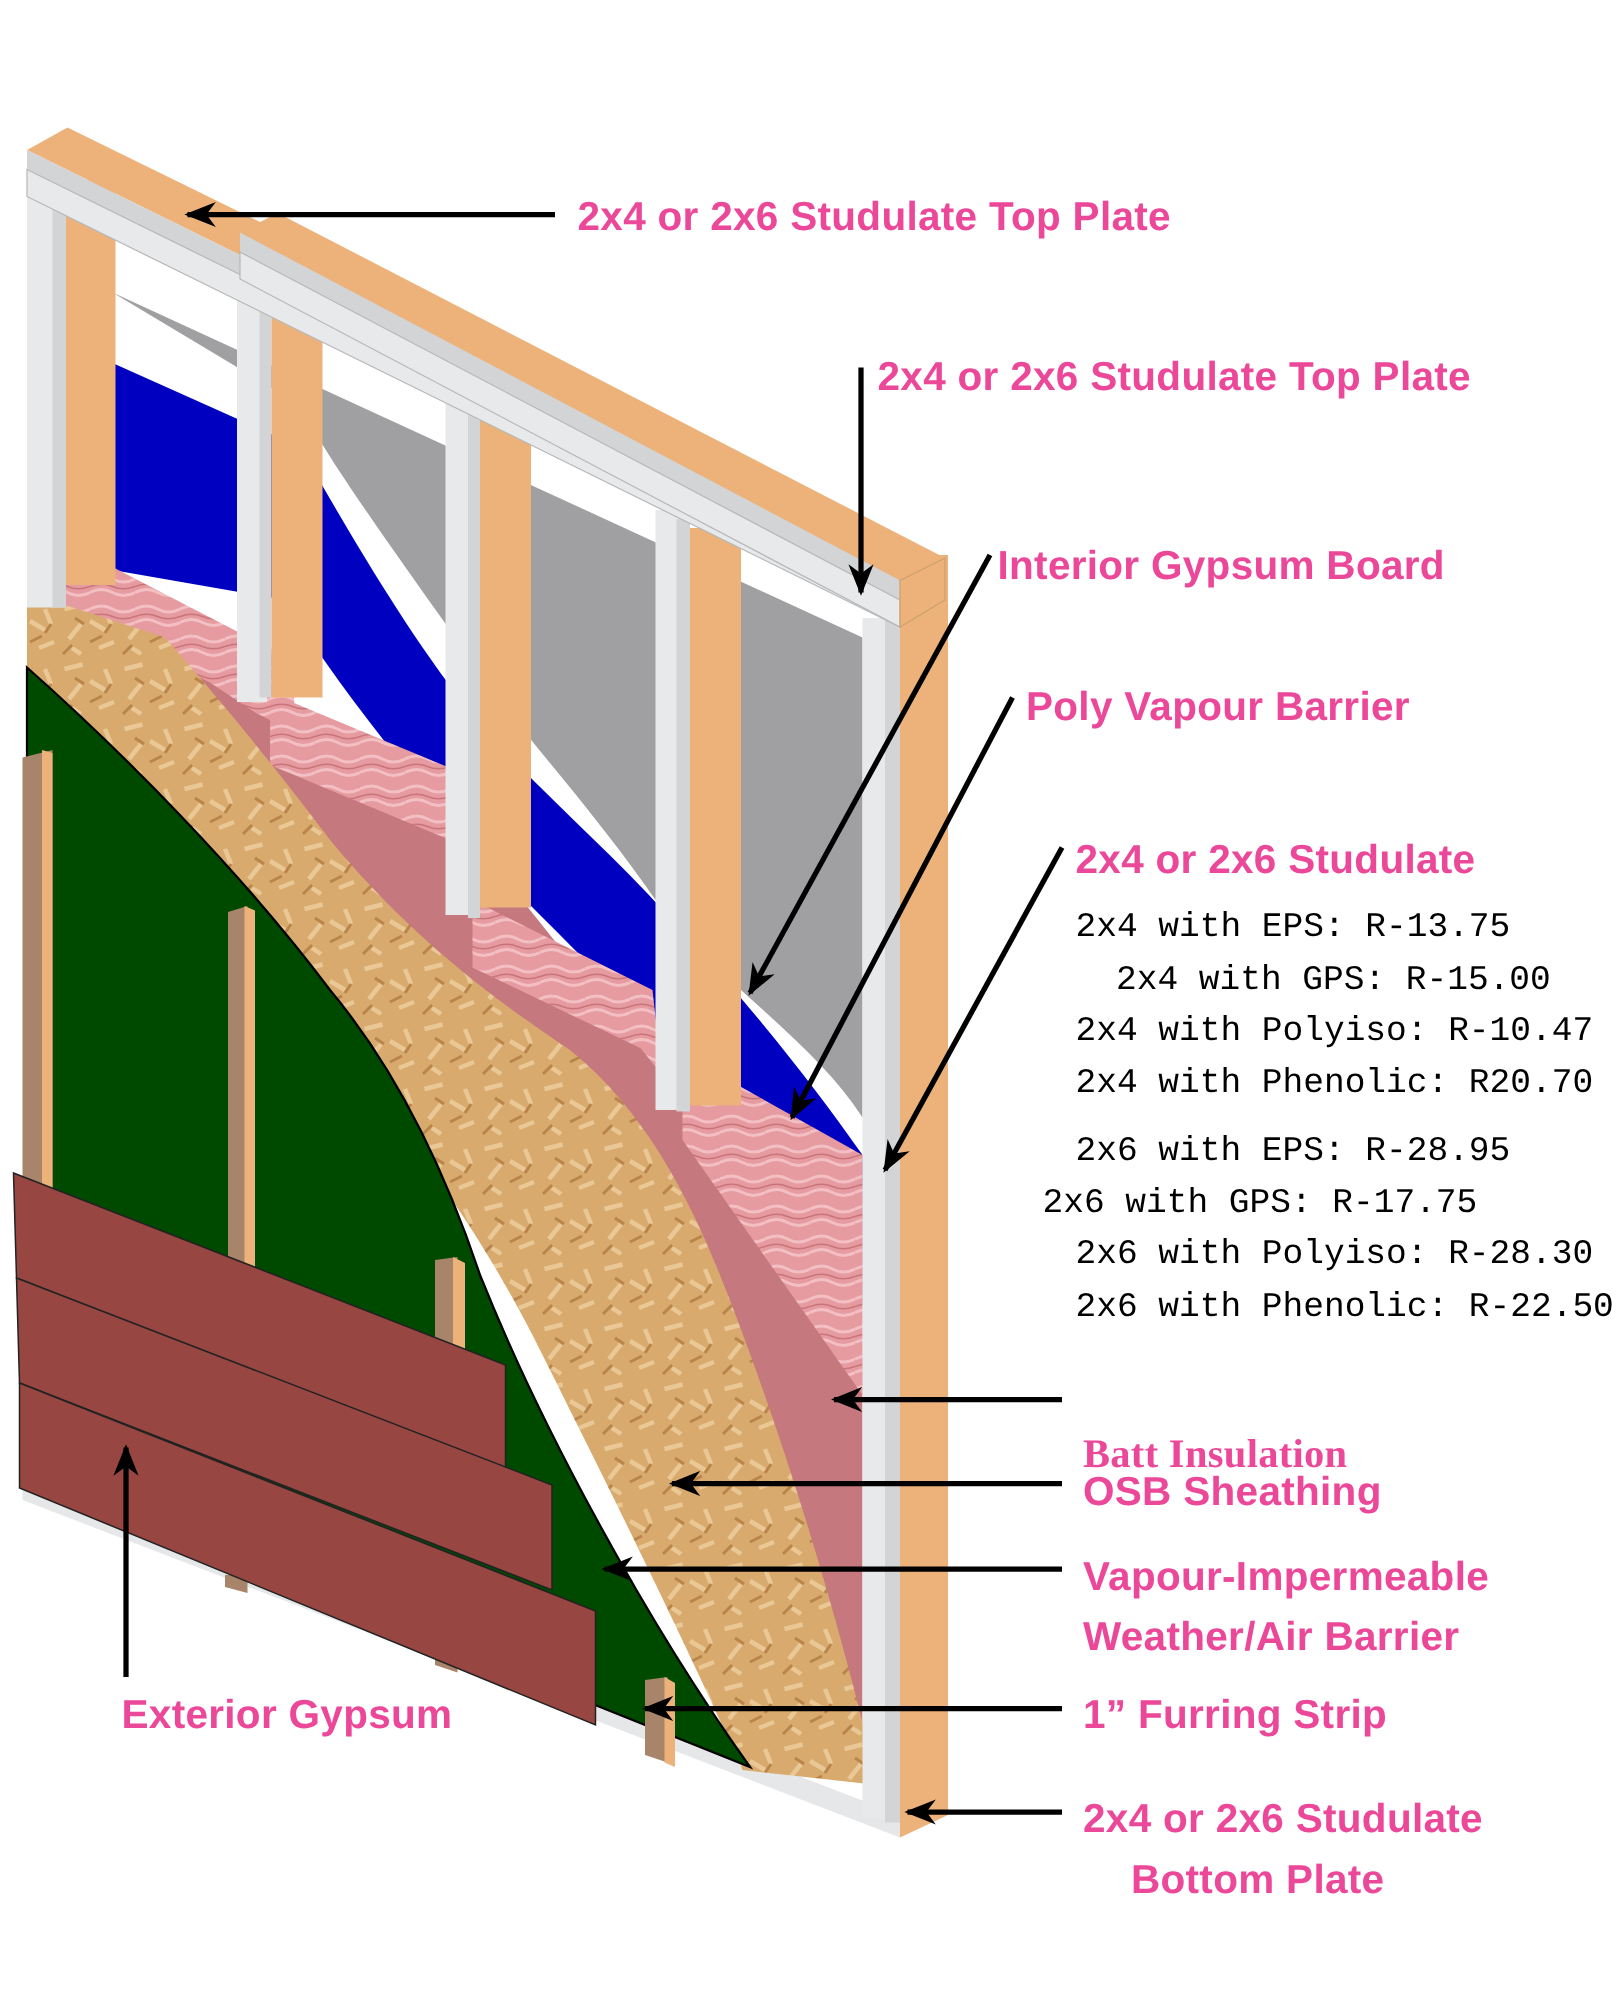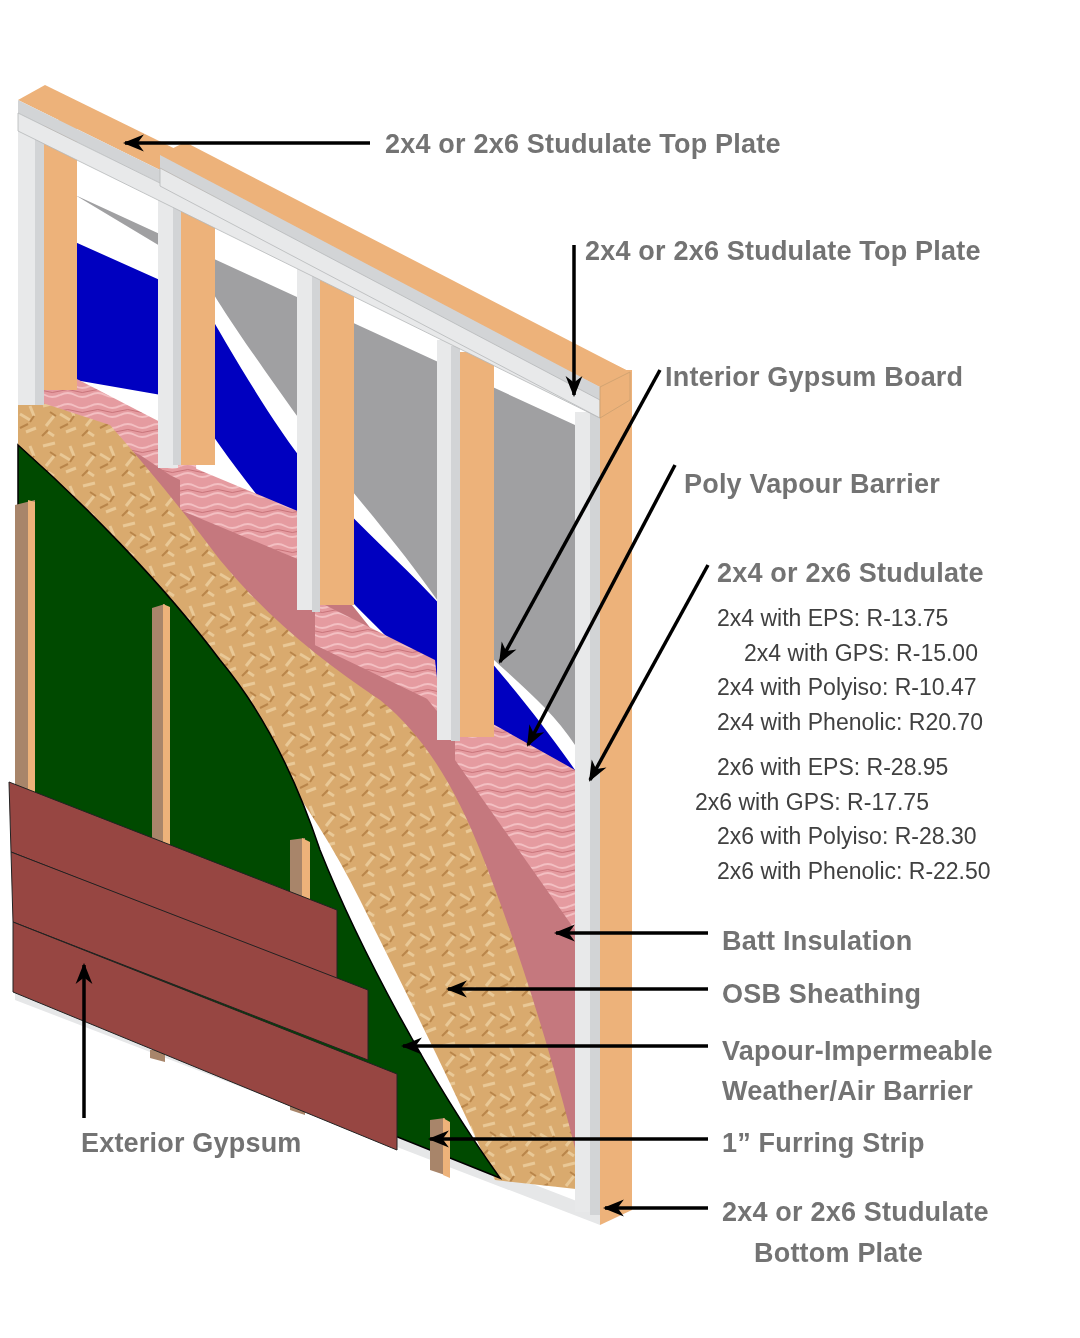--- a/index.html
+++ b/index.html
@@ -1,22 +1,22 @@
 <!DOCTYPE html>
 <html><head>
 <meta charset="utf-8">
 <style>
   html, body { margin: 0; padding: 0; background: #ffffff; }
   body { width: 1080px; height: 1338px; position: relative; overflow: hidden;
          font-family: "Liberation Sans", "DejaVu Sans", sans-serif; }
   #diagram { position: absolute; left: 0; top: 0; width: 1080px; height: 1338px; }
-  .label { position: absolute; color: #737373; font-weight: bold; font-size: 27px;
+  .label { position: absolute; color: #ec4899; font-weight: bold; font-size: 27px;
            line-height: 40px; white-space: nowrap; letter-spacing: 0.2px; }
-  .rval { position: absolute; color: #404040; font-weight: normal; font-size: 23px;
-          line-height: 34.5px; white-space: nowrap; }
+  .rval { position: absolute; color: #000000; font-weight: normal; font-size: 23px;
+          line-height: 34.5px; white-space: nowrap; font-family: Liberation Mono, monospace; }
 </style>
 </head>
 <body>
 
 <svg id="diagram" viewBox="0 0 1080 1338" xmlns="http://www.w3.org/2000/svg">
   <defs>
     <marker id="ah" viewBox="0 0 10 10" refX="9" refY="5" markerWidth="6" markerHeight="6" orient="auto-start-reverse">
       <path d="M0,1 L10,5 L0,9 L3,5 Z" fill="#000"></path>
     </marker>
     <pattern id="osbpat" width="40" height="40" patternUnits="userSpaceOnUse">
@@ -123,36 +123,36 @@
     <line x1="708" y1="1046" x2="403" y2="1046" marker-end="url(#ah)"></line>
     <line x1="708" y1="1139" x2="430" y2="1139" marker-end="url(#ah)"></line>
     <line x1="708" y1="1208" x2="605" y2="1208" marker-end="url(#ah)"></line>
     <line x1="84" y1="1118" x2="84" y2="965" marker-end="url(#ah)"></line>
   </g>
 </svg>
 
 <div class="label" style="left:385px; top:124px;">2x4 or 2x6 Studulate Top Plate</div>
 <div class="label" style="left:585px; top:231px;">2x4 or 2x6 Studulate Top Plate</div>
 <div class="label" style="left:665px; top:357px;">Interior Gypsum Board</div>
-<div class="label" style="left:684px; top:464px;text-align:right;">Poly Vapour Barrier</div>
+<div class="label" style="left:684px; top:451px;text-align:right;">Poly Vapour Barrier</div>
 <div class="label" style="left:717px; top:553px;">2x4 or 2x6 Studulate</div>
 
 <div>
   <div class="rval" style="left:717px; top:601px;">2x4 with EPS: R-13.75</div>
   <div class="rval" style="left:744px; top:636px;">2x4 with GPS: R-15.00</div>
   <div class="rval" style="left:717px; top:670px;">2x4 with Polyiso: R-10.47</div>
   <div class="rval" style="left:717px; top:705px;">2x4 with Phenolic: R20.70</div>
 </div>
 <div>
   <div class="rval" style="left:717px; top:750px;">2x6 with EPS: R-28.95</div>
   <div class="rval" style="left:695px; top:785px;">2x6 with GPS: R-17.75</div>
   <div class="rval" style="left:717px; top:819px;">2x6 with Polyiso: R-28.30</div>
   <div class="rval" style="left:717px; top:854px;">2x6 with Phenolic: R-22.50</div>
 </div>
 
-<div class="label" style="left:722px; top:921px;">Batt Insulation</div>
+<div class="label" style="left:722px; top:949px;font-family:Liberation Serif, serif;">Batt Insulation</div>
 <div class="label" style="left:722px; top:974px;">OSB Sheathing</div>
 <div class="label" style="left:722px; top:1031px;">Vapour-Impermeable</div>
 <div class="label" style="left:722px; top:1071px;">Weather/Air Barrier</div>
 <div class="label" style="left:722px; top:1123px;">1” Furring Strip</div>
 <div class="label" style="left:722px; top:1192px;">2x4 or 2x6 Studulate</div>
 <div class="label" style="left:754px; top:1233px;">Bottom Plate</div>
 <div class="label" style="left:81px; top:1123px;">Exterior Gypsum</div>
 
 </body></html>

